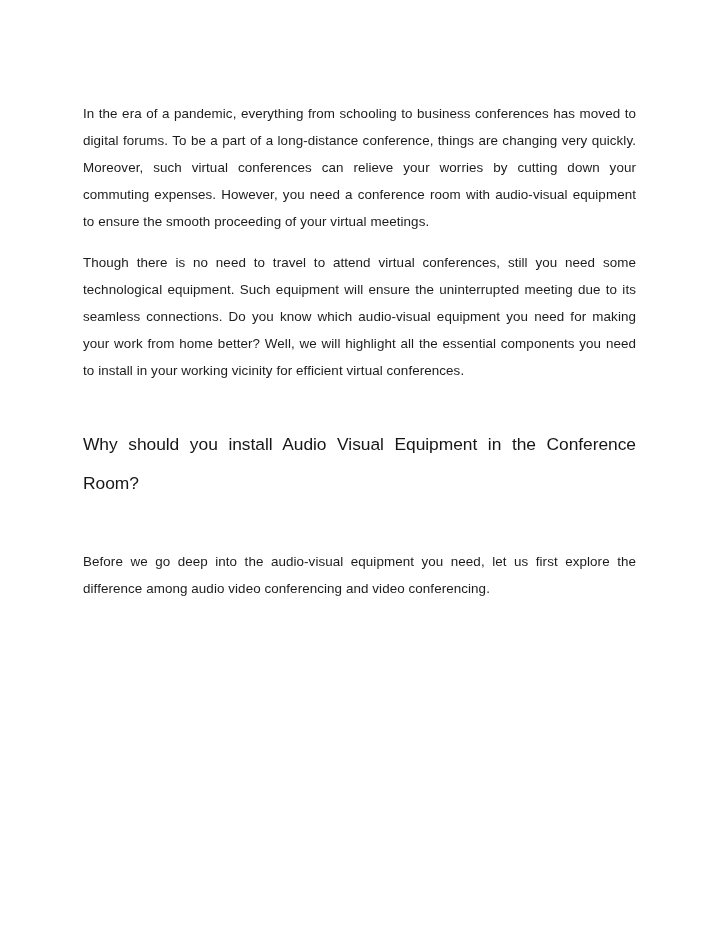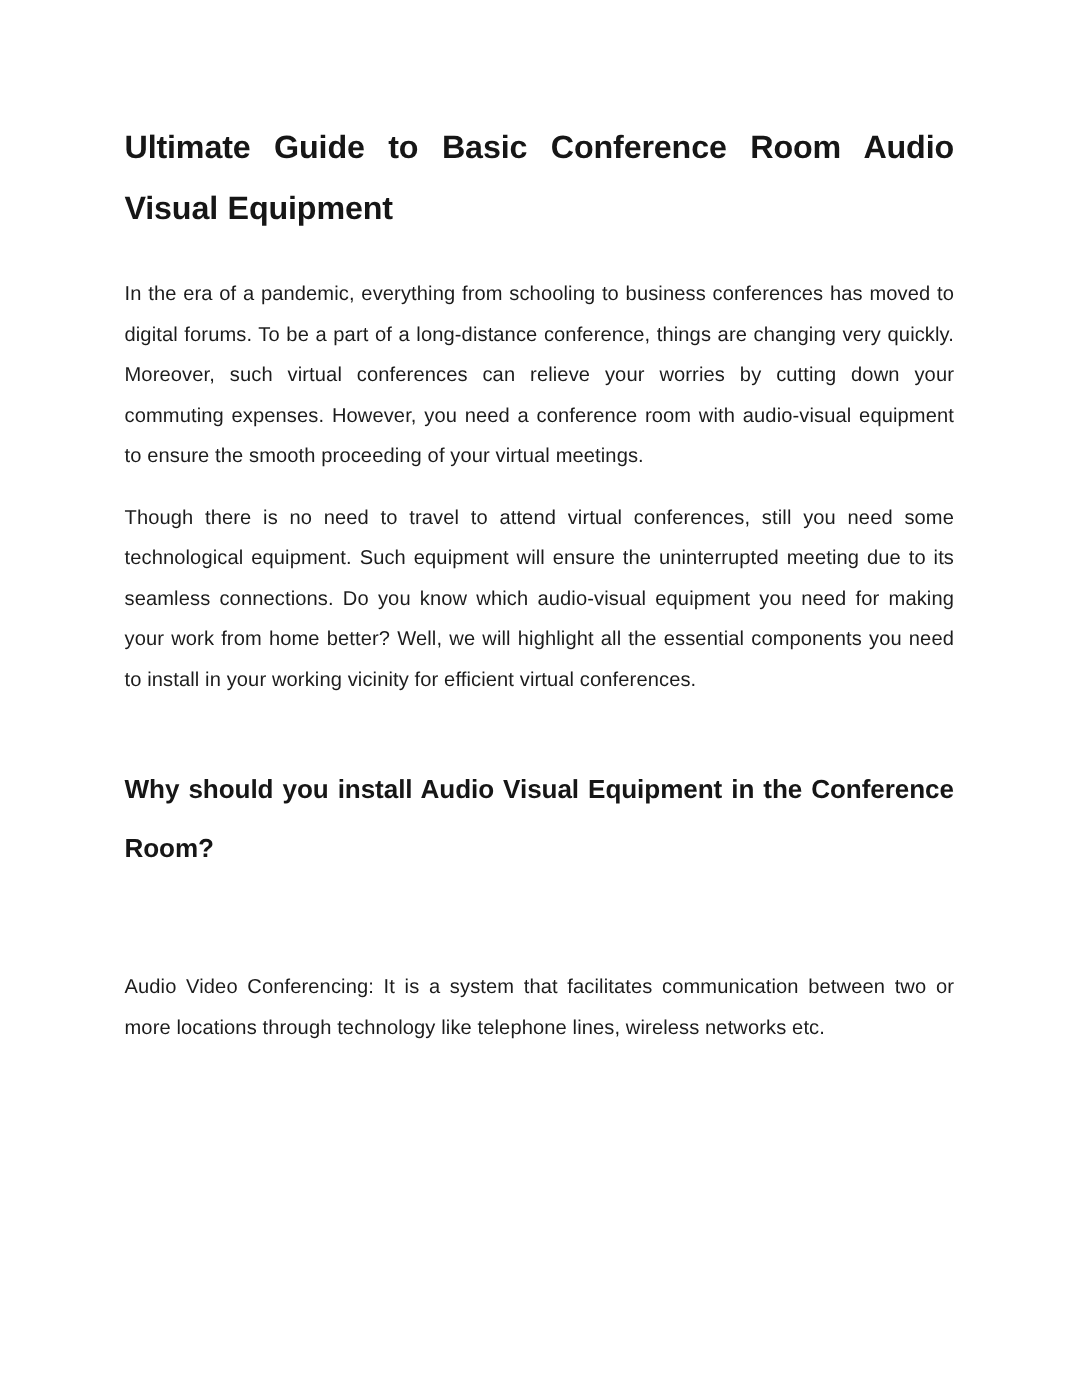--- a/index.html
+++ b/index.html
@@ -43,21 +43,21 @@
     text-align-last: left;
     margin: 0;
     padding: 0;
     word-spacing: 0.5px;
   }
 
   .section-heading {
     font-family: "Liberation Sans", sans-serif;
     font-size: 17.4px;
     line-height: 39px;
-    font-weight: 700;
+    font-weight: 400;
     color: #161616;
     letter-spacing: -0.05px;
     text-align: justify;
     text-align-last: left;
     margin: 0;
     padding: 0;
   }
 
   
   .para {
@@ -80,21 +80,20 @@
   .gap-heading-para { height: 17px; }
 
   .block { display: block; }
 </style>
 </head>
 <body>
 
 <div class="page">
   <div class="content">
 
-    <h1 class="doc-title block">Ultimate Guide to Basic Conference Room Audio Visual Equipment</h1>
 
     <div class="gap-title-para"></div>
 
     <p class="para block">In the era of a pandemic, everything from schooling to business conferences has moved to digital forums. To be a part of a long-distance conference, things are changing very quickly. Moreover, such virtual conferences can relieve your worries by cutting down your commuting expenses. However, you need a conference room with audio-visual equipment to ensure the smooth proceeding of your virtual meetings.</p>
 
     <div class="gap-para-para"></div>
 
     <p class="para block">Though there is no need to travel to attend virtual conferences, still you need some technological equipment. Such equipment will ensure the uninterrupted meeting due to its seamless connections. Do you know which audio-visual equipment you need for making your work from home better? Well, we will highlight all the essential components you need to install in your working vicinity for efficient virtual conferences.</p>
 
     <div class="gap-para-heading"></div>
@@ -102,19 +101,19 @@
     <h2 class="section-heading block">Why should you install Audio Visual Equipment in the Conference Room?</h2>
 
     <div class="gap-heading-para"></div>
 
 
     <div class="gap-para-para"></div>
 
 
     <div class="gap-para-para"></div>
 
+    <p class="para block">Before we go deep into the audio-visual equipment you need, let us first explore the difference among audio video conferencing and video conferencing.</p>
 
     <div class="gap-para-para"></div>
 
-    <p class="para block">Audio Video Conferencing: It is a system that facilitates communication between two or more locations through technology like telephone lines, wireless networks etc.</p>
 
   </div>
 </div>
 
 </body></html>

